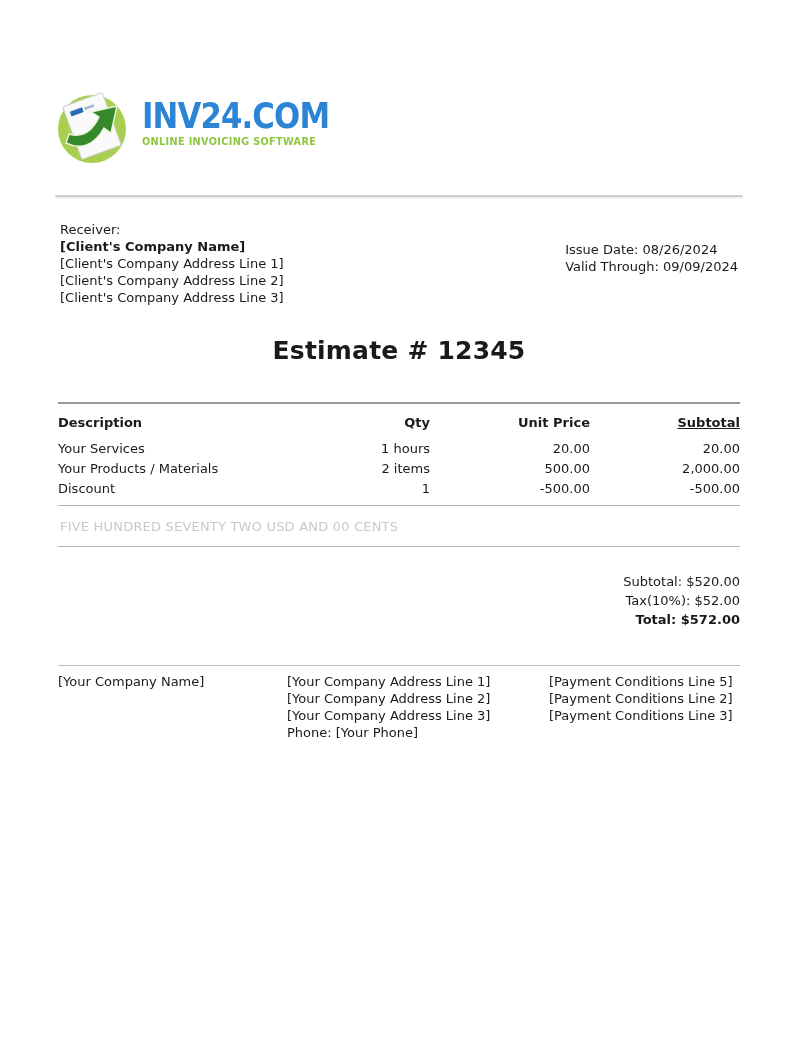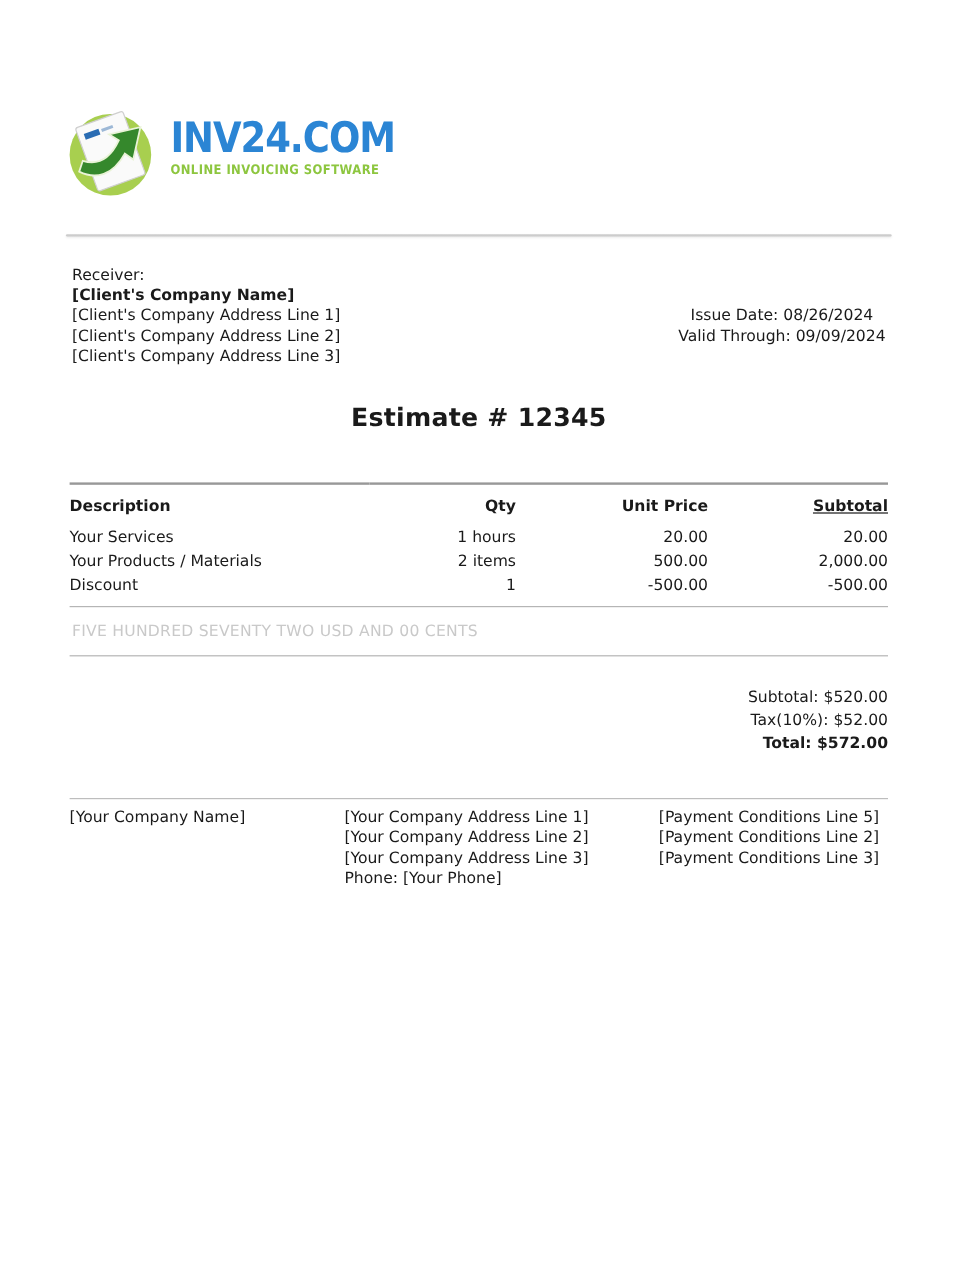--- a/index.html
+++ b/index.html
@@ -21,26 +21,26 @@
   
   .top-divider {
     position:absolute; left:55px; right:55px; top:195px; height:2px;
     background:linear-gradient(#dedede,#c2c2c2); border-radius:1px;
     box-shadow:0 1px 2px rgba(0,0,0,0.10);
   }
 
   
   .receiver { position:absolute; left:60px; top:221px; line-height:17px; }
   .receiver .bold { font-weight:bold; }
-  .dates { position:absolute; right:60px; top:255px; text-align:center; line-height:17px; }
+  .dates { position:absolute; right:60px; top:241px; text-align:left; line-height:17px; }
 
   
   .doc-title {
     position:absolute; left:0; right:0; top:336px; text-align:center;
-    font-size:21px; font-weight:bold; letter-spacing:0.2px;
+    font-size:25px; font-weight:bold; letter-spacing:0.2px;
   }
 
   
   .table-wrap { position:absolute; left:58px; right:58px; top:402px; }
   table { width:100%; border-collapse:collapse; font-size:13px; }
   thead th {
     border-top:2px solid #989898; font-weight:bold; text-align:right;
     padding:11px 0 8px 0; white-space:nowrap;
   }
   thead th.col-desc { text-align:left; }

